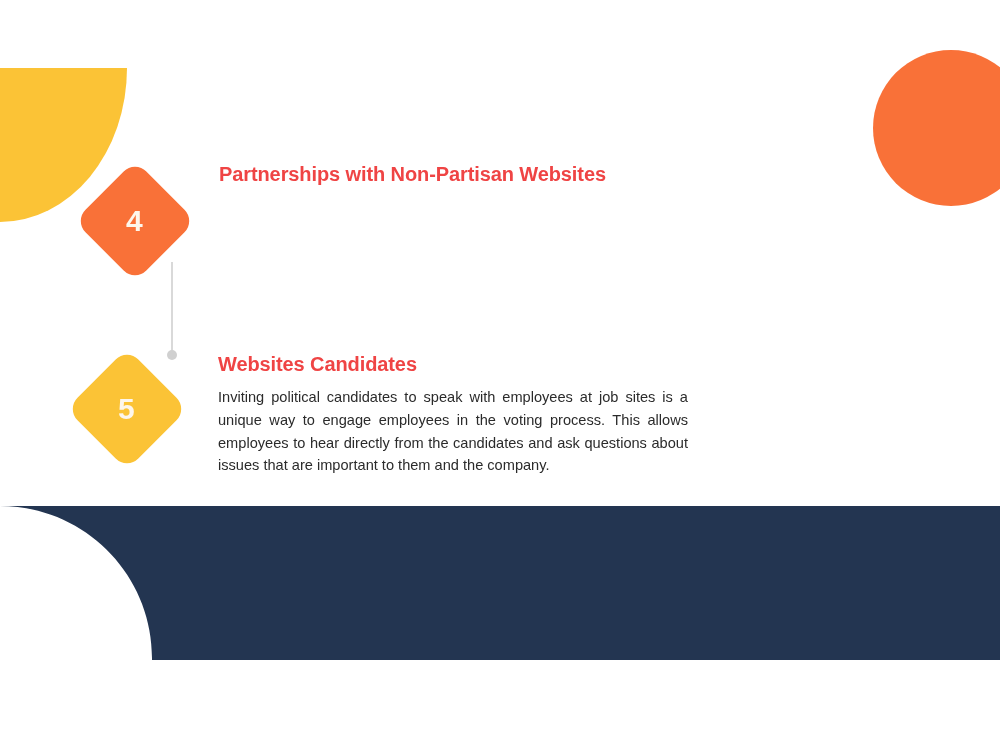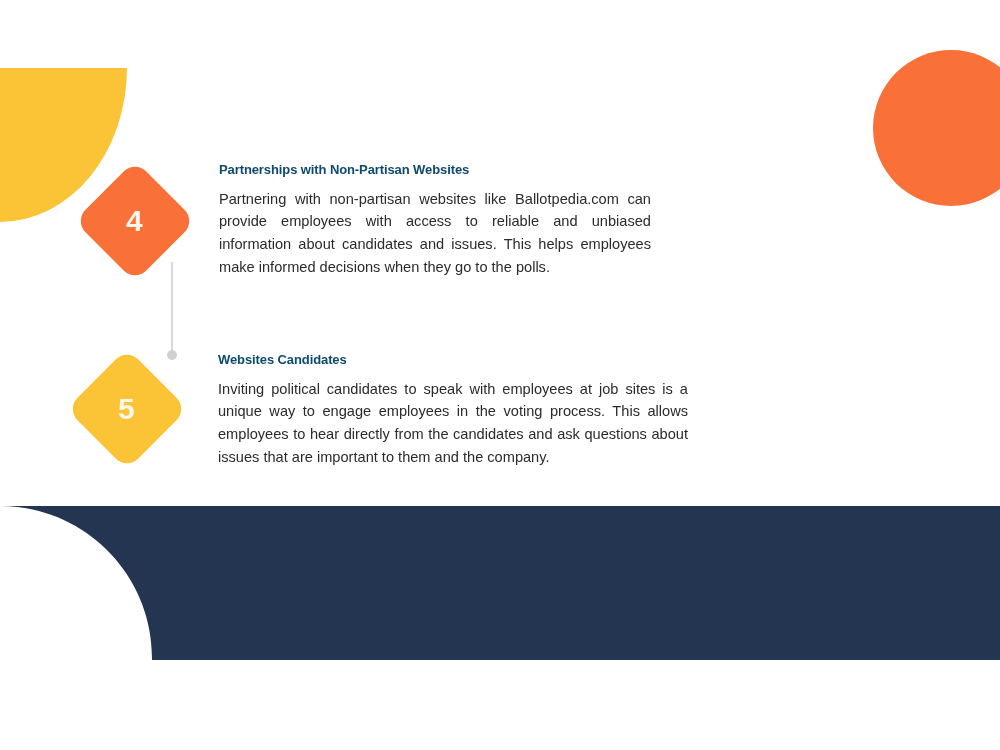--- a/index.html
+++ b/index.html
@@ -100,23 +100,23 @@
     top: 366px;
     background: #FBC336;
   }
 
   
   .text-block {
     position: absolute;
   }
   .block-title {
     font-family: "Liberation Sans", sans-serif;
-    font-size: 13px;
+    font-size: 20px;
     font-weight: 700;
-    color: #0c4a6e;
+    color: #ef4444;
     letter-spacing: -0.1px;
     margin: 0 0 10px 0;
     line-height: 1.2;
   }
   .block-body {
     font-family: "Liberation Sans", sans-serif;
     font-size: 14.6px;
     font-weight: 400;
     color: #2b2b2b;
     line-height: 1.56;
@@ -151,21 +151,20 @@
 
   <div class="connector"></div>
   <div class="connector-dot"></div>
 
   <div class="diamond" id="diamond-4">
     <span class="num">4</span>
   </div>
 
   <div class="text-block" id="block-4">
     <h3 class="block-title">Partnerships with Non-Partisan Websites</h3>
-    <p class="block-body">Partnering with non-partisan websites like Ballotpedia.com can provide employees with access to reliable and unbiased information about candidates and issues. This helps employees make informed decisions when they go to the polls.</p>
   </div>
 
   <div class="diamond" id="diamond-5">
     <span class="num">5</span>
   </div>
 
   <div class="text-block" id="block-5">
     <h3 class="block-title">Websites Candidates</h3>
     <p class="block-body">Inviting political candidates to speak with employees at job sites is a unique way to engage employees in the voting process. This allows employees to hear directly from the candidates and ask questions about issues that are important to them and the company.</p>
   </div>

